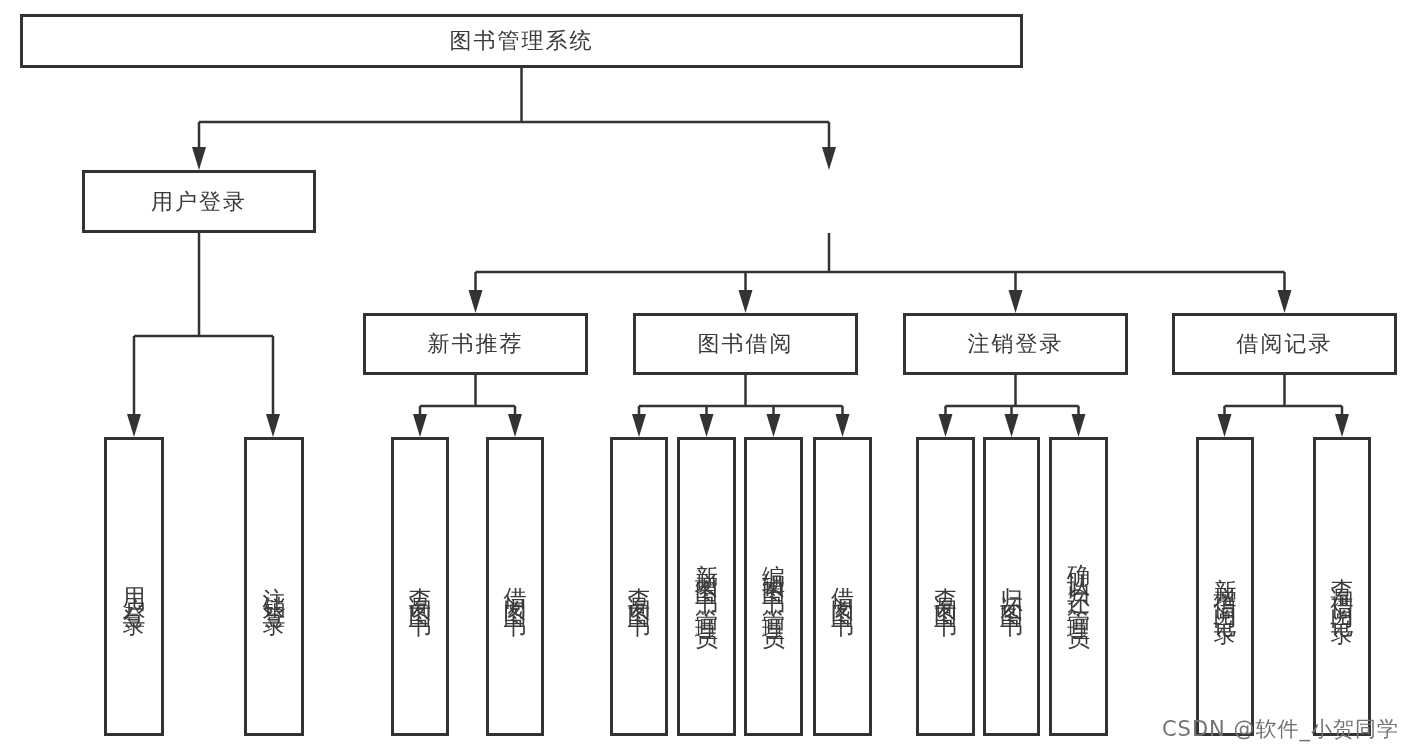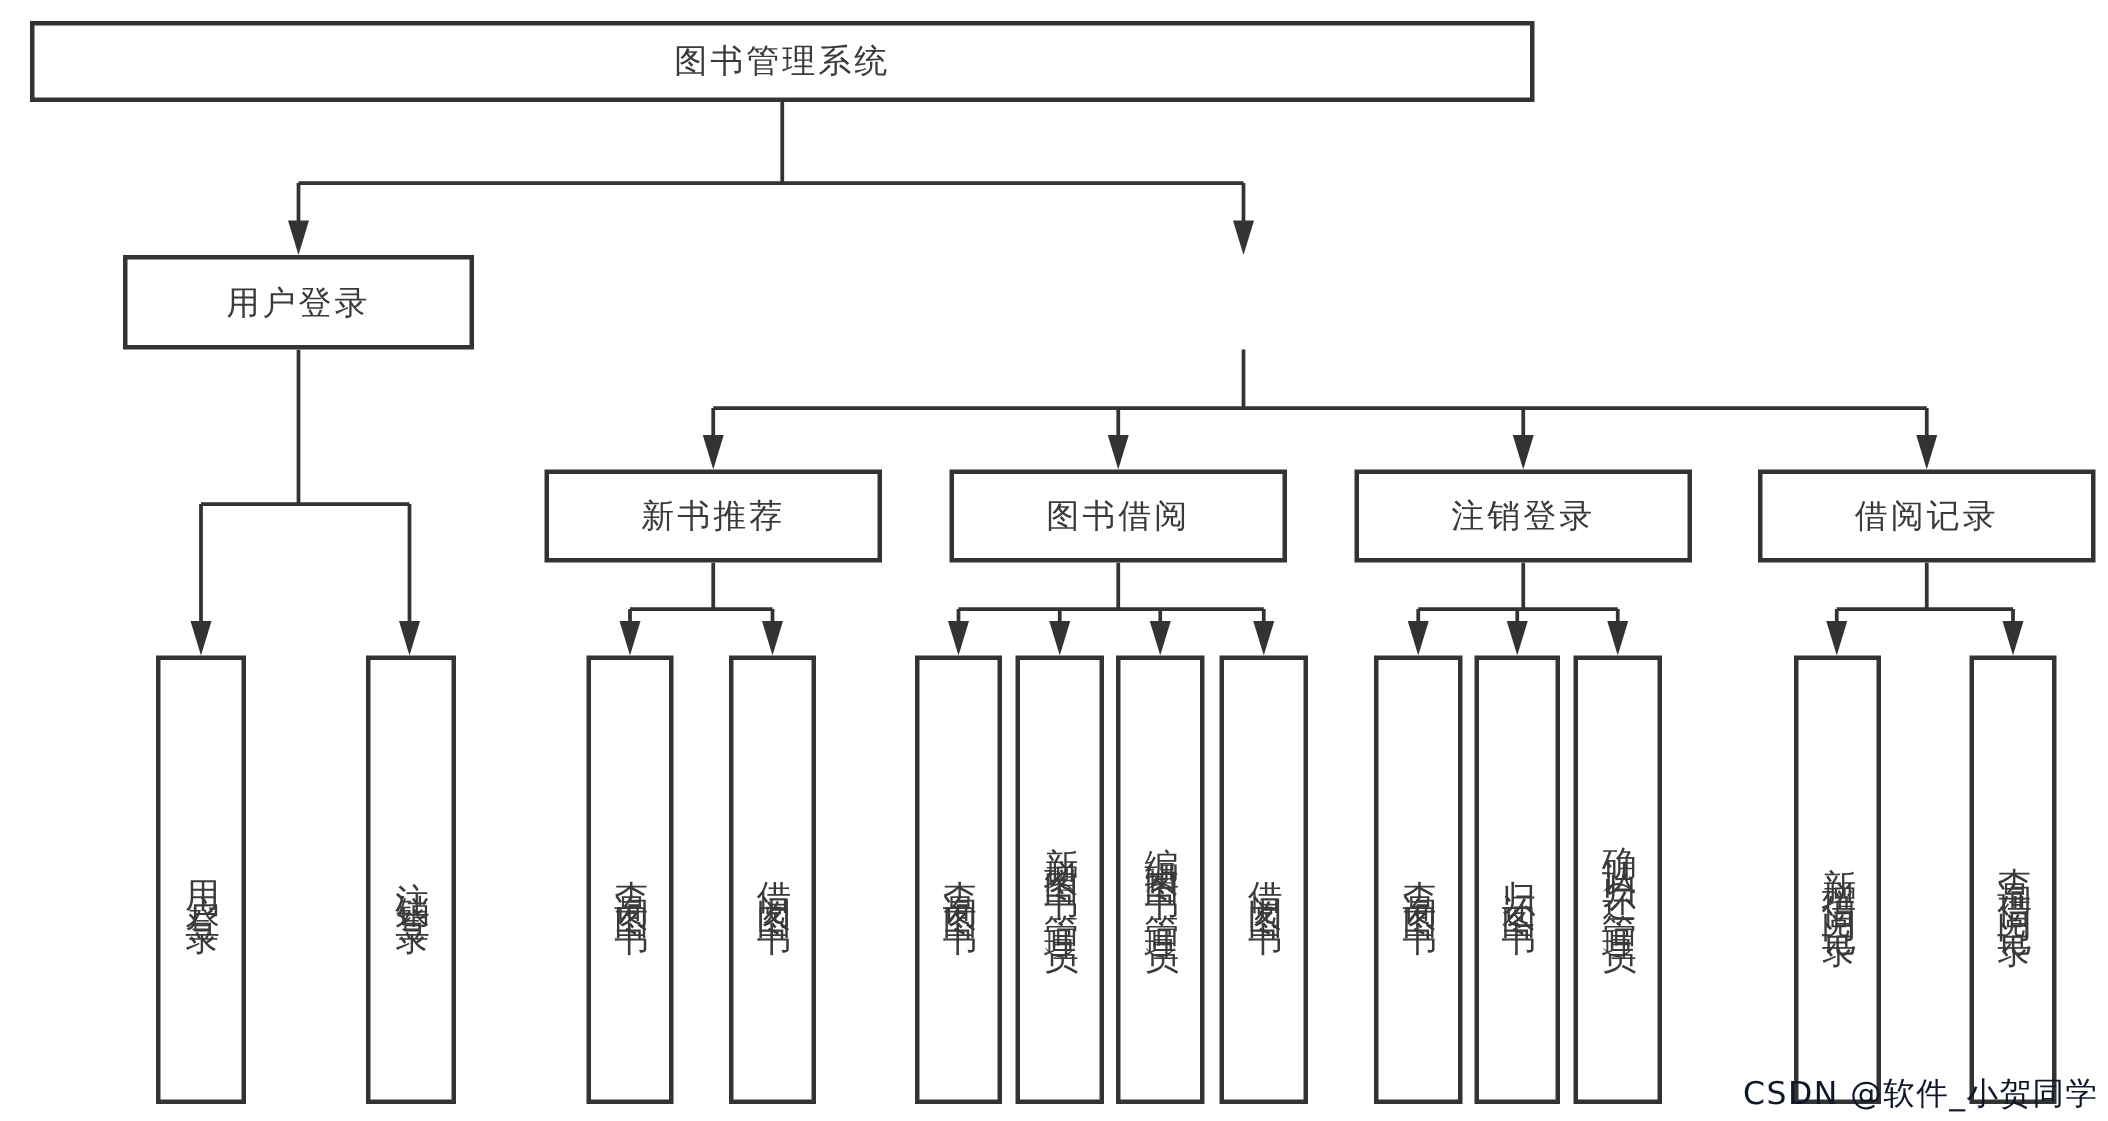--- a/index.html
+++ b/index.html
@@ -43,21 +43,21 @@
     font-size: 23px;
     letter-spacing: 9px;
     line-height: 1;
   }
   .watermark {
     position: absolute;
     right: 6px;
     bottom: 4px;
     z-index: 5;
     font-size: 21px;
-    color: #0f172a;
+    color: #737373;
     letter-spacing: 1px;
     white-space: nowrap;
   }
 </style>
 </head>
 <body>
 
 <div id="stage">
 
   <svg class="connectors" viewBox="0 0 1405 747" xmlns="http://www.w3.org/2000/svg">

